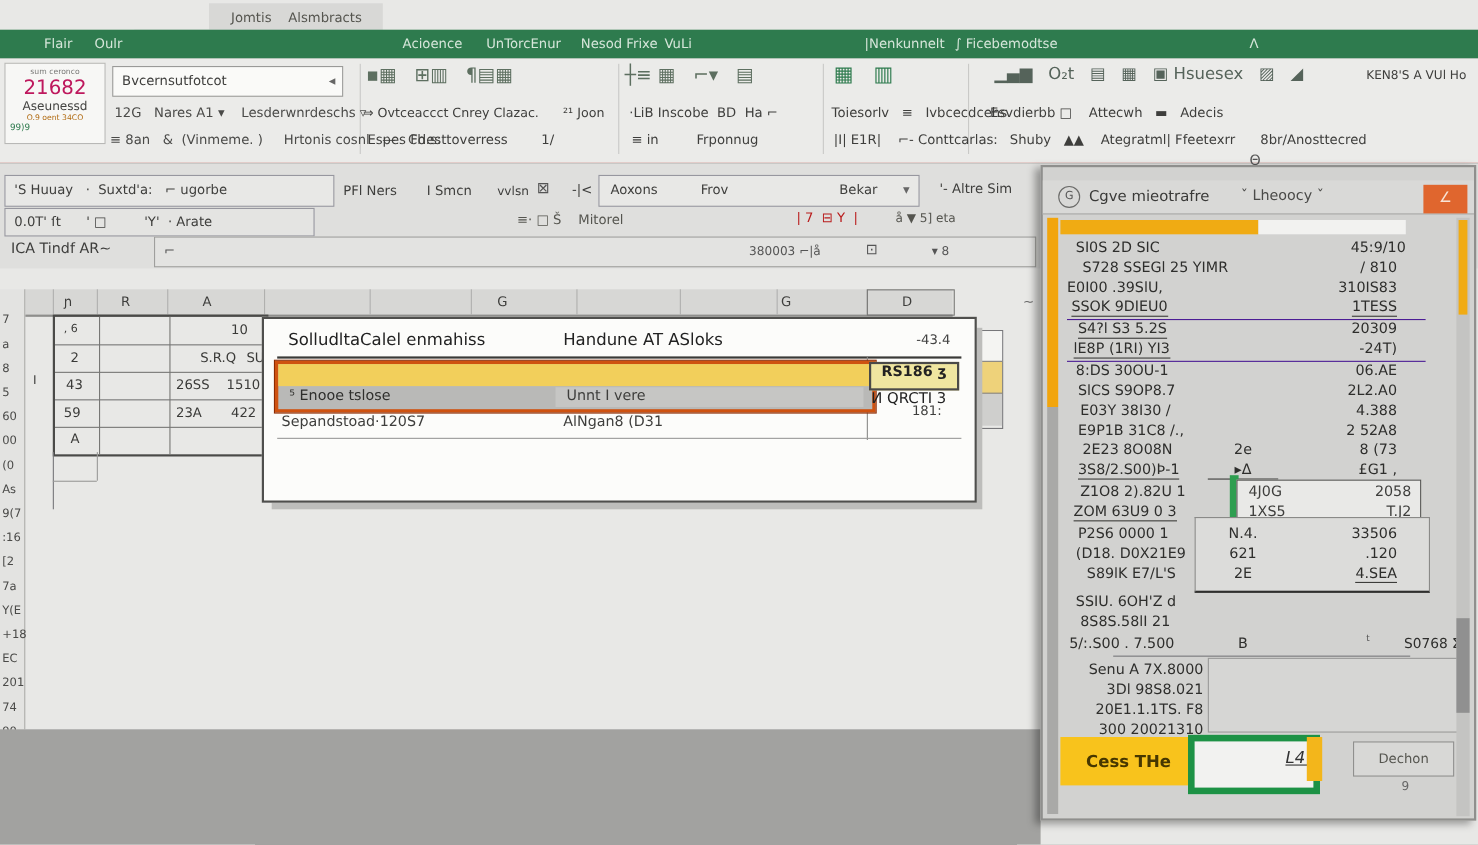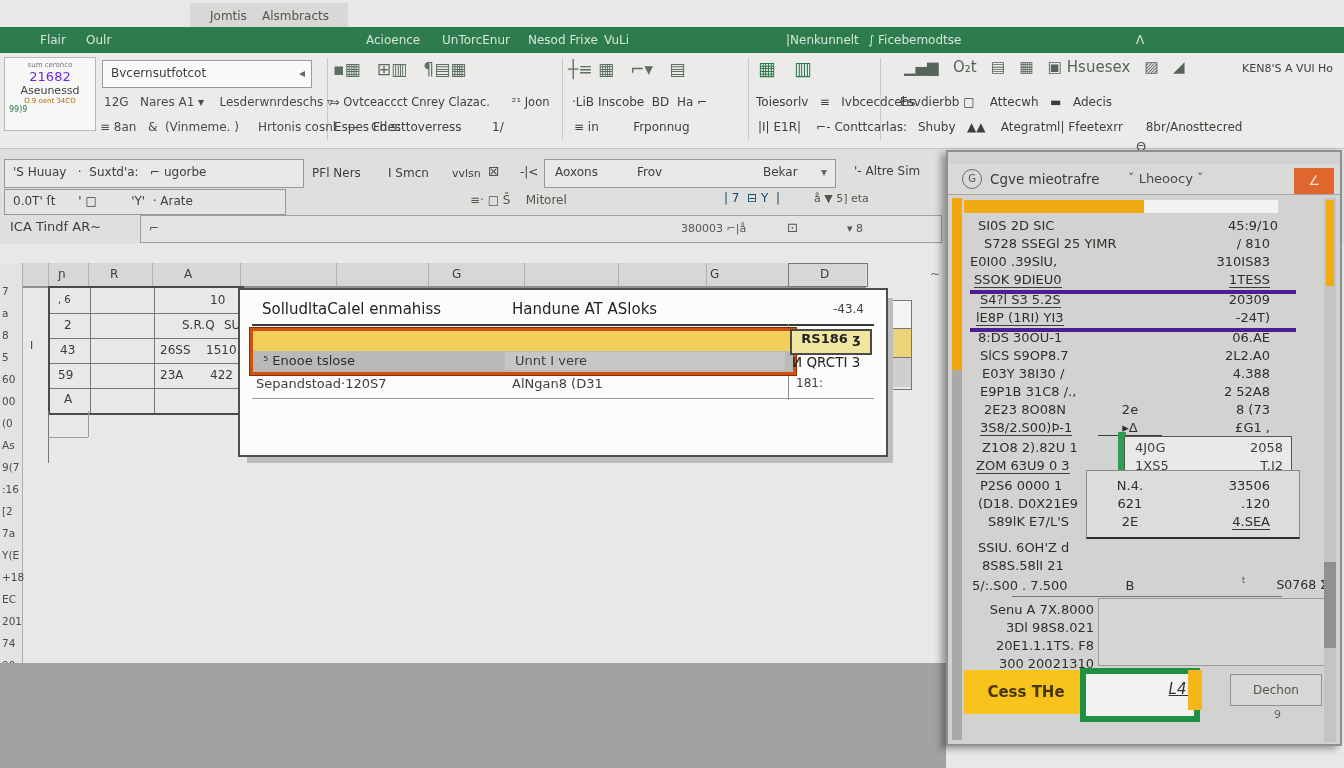--- a/index.html
+++ b/index.html
@@ -48,21 +48,21 @@
   .panel{left:946px;top:150px;width:392px;height:592px;background:#d2d2d0;border:2px solid #8f8f8d;
          box-shadow:-5px 3px 7px rgba(0,0,0,0.35);z-index:30;}
   .ptitle{position:absolute;left:0;top:12px;width:100%;height:30px;background:#d9d9d7;border-bottom:1px solid #a5a5a3;}
   .pclose{position:absolute;left:346px;top:16px;width:40px;height:26px;background:#e0662e;color:#f8e4d6;
           text-align:center;font-size:13px;line-height:26px;}
   .prow{position:absolute;left:22px;width:326px;height:18px;font-size:13px;color:#2e2e2c;white-space:pre;}
   .pl{position:absolute;left:0;}
   .pm{position:absolute;left:128px;width:64px;text-align:center;}
   .pv{position:absolute;right:26px;text-align:right;}
   .u{border-bottom:1px solid #3c3c3a;}
-  .rowline{border-bottom:4px solid #4c1d95;}
+  .rowline{border-bottom:1px solid #4c1d95;}
   .pbox1{position:absolute;left:176px;top:284px;width:166px;height:40px;background:#e9e9e7;border:1px solid #555553;}
   .greenbar{position:absolute;left:170px;top:280px;width:8px;height:54px;background:#2e9e50;}
   .pbox2{position:absolute;left:138px;top:318px;width:212px;height:66px;background:#dcdcda;border:1px solid #8a8a88;border-bottom:2px solid #2f2f2d;}
   .addr{position:absolute;left:30px;width:116px;text-align:right;font-size:13px;color:#2e2e2c;white-space:pre;}
   .emptybox{position:absolute;left:150px;top:446px;width:234px;height:66px;background:#d6d6d4;border:1px solid #9a9a98;}
   .btn-yellow{position:absolute;left:16px;top:518px;width:124px;height:44px;background:#f8c31c;color:#463700;
               font-weight:bold;font-size:15px;text-align:center;line-height:44px;}
   .btn-green{position:absolute;left:132px;top:516px;width:108px;height:42px;background:#f2f2f0;border:6px solid #1d9245;
              text-align:right;font-size:15px;font-style:italic;color:#333;line-height:30px;}
   .ystrip{position:absolute;left:240px;top:518px;width:14px;height:40px;background:#f3b61b;}
@@ -104,21 +104,21 @@
   </div>
 
   <div class="abs ribbon">
     <div class="rdiv" style="left:327px"></div>
     <div class="rdiv" style="left:562px"></div>
     <div class="rdiv" style="left:748px"></div>
     <div class="rdiv" style="left:880px"></div>
 
     <div class="statscard">
       <div style="font-size:7px;color:#787876;margin-top:3px">sum ceronco</div>
-      <div style="font-size:13px;color:#6d28d9">21682</div>
+      <div style="font-size:18px;color:#be185d">21682</div>
       <div style="font-size:11px;color:#444442">Aseunessd</div>
       <div style="font-size:7px;color:#b06a10">O.9 oent 34CO</div>
       <div style="font-size:8px;color:#2e7b4e;text-align:left;padding-left:4px">99)9</div>
     </div>
 
     <div class="combo">
       <span class="t" style="left:8px;top:5px">Bvcernsutfotcot</span>
       <span class="t" style="right:6px;left:auto;top:5px;color:#666">◂</span>
     </div>
     <span class="t" style="left:104px;top:42px;color:#4a4a48">12G   Nares A1 ▾    Lesderwnrdeschs ▿</span>
@@ -156,21 +156,21 @@
       <span class="t" style="left:92px;top:5px">Frov</span>
       <span class="t" style="left:218px;top:5px">Bekar</span>
       <span class="t" style="left:276px;top:5px;color:#666">▾</span>
     </div>
     <span class="t" style="left:854px;top:15px">'- Altre Sim</span>
 
     <div class="tbox" style="left:4px;top:40px;width:280px;height:24px;background:#e4e4e2">
       <span class="t" style="left:8px;top:4px">0.0T' ſt      ' □         'Y'  · Arate</span>
     </div>
     <span class="t" style="left:470px;top:44px;color:#55554f">≡· □ Š    Mitorel</span>
-    <span class="t" style="left:724px;top:42px;color:#0c4a6e">| 7  ⊟ Y  |</span>
+    <span class="t" style="left:724px;top:42px;color:#b91c1c">| 7  ⊟ Y  |</span>
     <span class="t" style="left:814px;top:43px;font-size:11px;color:#55554f">å ▼ 5] eta</span>
 
     <span class="t" style="left:10px;top:70px;font-size:13px">ICA Tindf AR~</span>
     <div class="finput">
       <span class="t" style="left:8px;top:5px;color:#555">⌐</span>
       <span class="t" style="left:540px;top:6px;font-size:11px;color:#555">380003 ⌐|å</span>
       <span class="t" style="left:646px;top:4px;font-size:13px;color:#555">⊡</span>
       <span class="t" style="left:706px;top:6px;font-size:11px;color:#555">▾ 8</span>
     </div>
   </div>
@@ -266,21 +266,21 @@
       <div class="selmid"></div>
       <span class="t" style="left:262px;top:22px;font-size:13px">Unnt I vere</span>
     </div>
     <div class="sidehl"><span>RS186 ʒ</span></div>
     <span class="t" style="left:552px;top:64px;font-size:13.5px;color:#222;font-weight:500">И QRCTI 3</span>
 
     <div style="position:absolute;left:10px;top:82px;width:540px;height:26px">
       <span class="t" style="left:6px;top:4px;font-size:13px">Sepandstoad·120S7</span>
       <span class="t" style="left:262px;top:4px;font-size:13px">AlNgan8 (D31</span>
     </div>
-    <span class="t" style="left:556px;top:86px;width:60px;text-align:left">181:</span>
+    <span class="t" style="left:556px;top:76px;width:60px;text-align:right">181:</span>
     <div style="position:absolute;left:12px;top:108px;width:622px;height:1px;background:#9a9a98"></div>
   </div>
 
   <span class="t" style="left:1136px;top:139px;font-size:13px;color:#555">Θ</span>
   <div class="abs panel">
     <div class="ptitle">
       <span style="position:absolute;left:14px;top:5px;width:18px;height:18px;border:1.5px solid #6a6a68;border-radius:50%;font-size:10px;text-align:center;line-height:18px;color:#555">G</span>
       <span class="t" style="left:42px;top:7px;font-size:13.5px;color:#3a3a38">Cgve mieotrafre</span>
       <span class="t" style="left:180px;top:7px;font-size:13px;color:#4a4a48">ˇ Lheoocy ˇ</span>
     </div>

